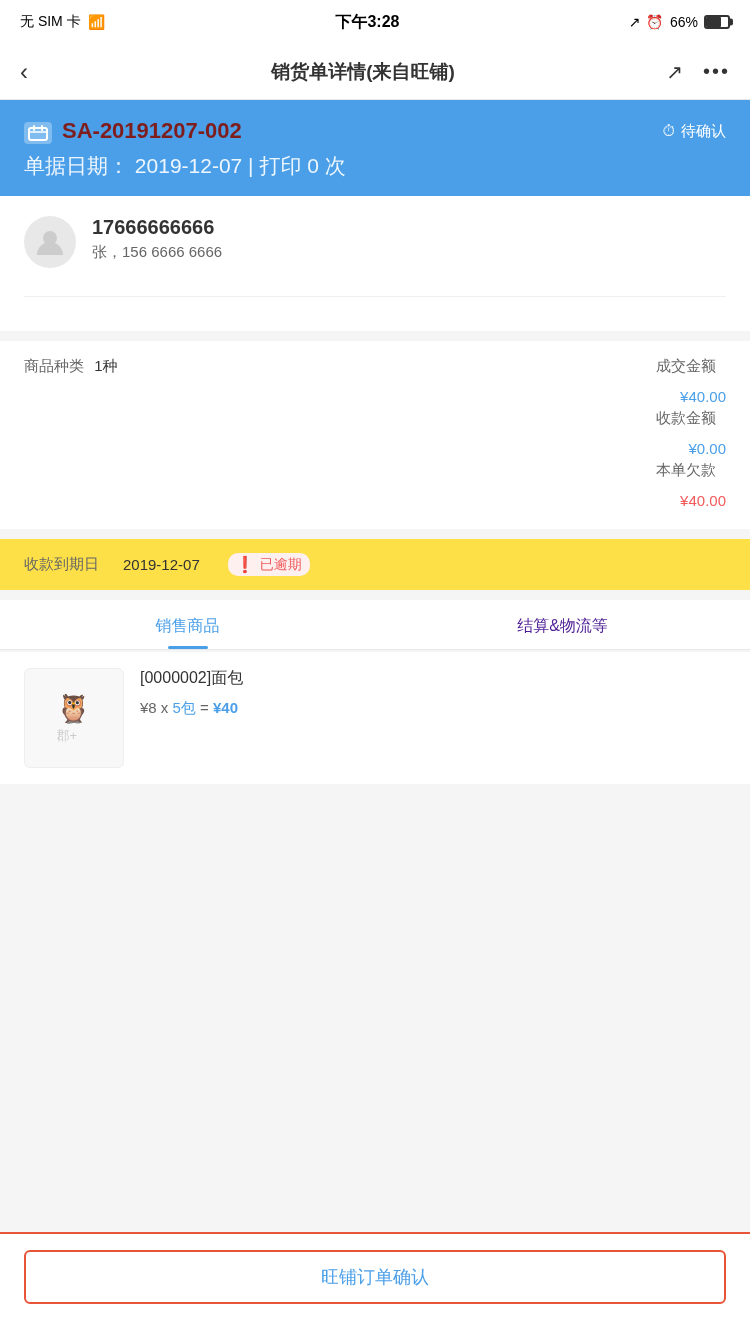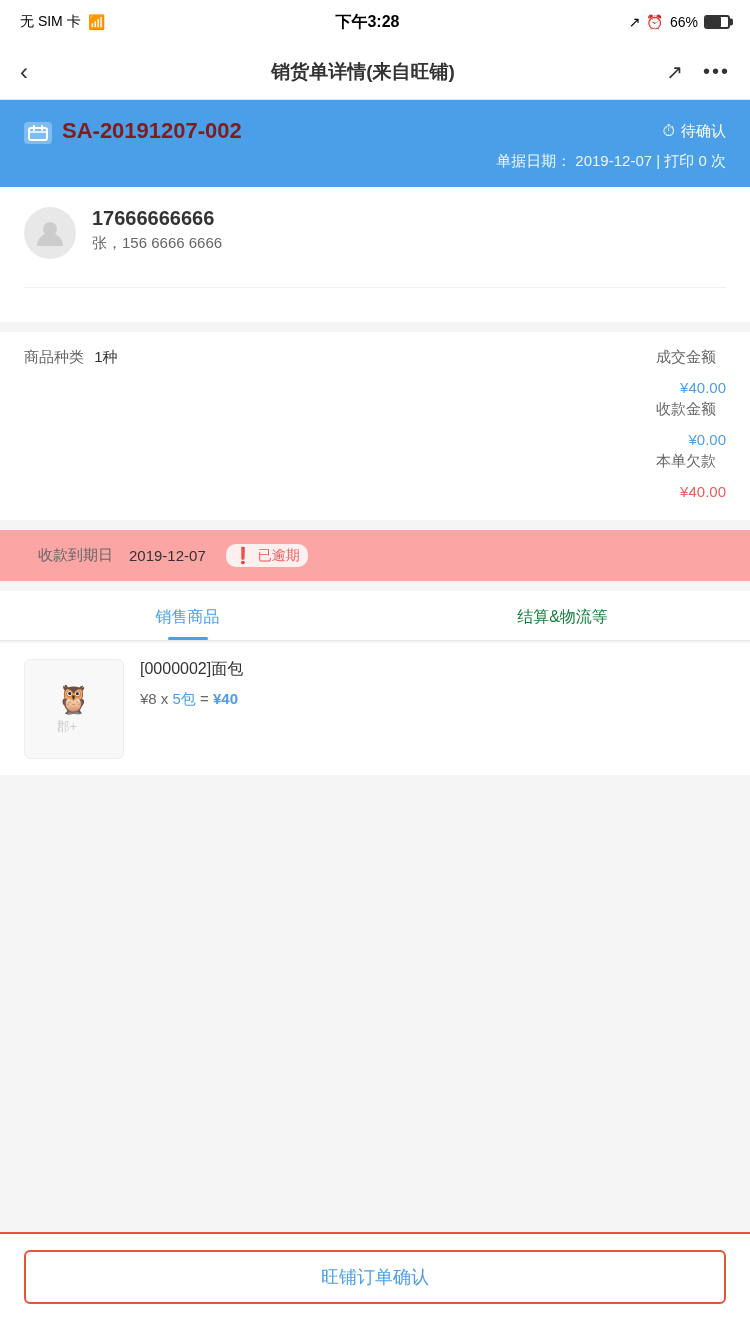--- a/index.html
+++ b/index.html
@@ -97,22 +97,21 @@
     .order-status {
       display: flex;
       align-items: center;
       gap: 6px;
       color: #fff;
       font-size: 15px;
     }
     .clock-icon { font-size: 16px; }
     .order-date {
       color: rgba(255,255,255,0.9);
-      font-size: 15px;
-      text-align: right;
+      font-size: 21px;
     }
 
     
     .white-card {
       background: #fff;
       margin-bottom: 10px;
       padding: 20px 24px;
     }
 
     
@@ -189,26 +188,26 @@
       margin-bottom: 4px;
       font-size: 15px;
       flex-direction: column;
     }
     .amount-label { color: #666; }
     .amount-value { color: #4a9fe8; font-weight: 500; min-width: 80px; text-align: right; }
     .amount-value.red { color: #f05a5a; }
 
     
     .due-section {
-      background: #fca5a5;
-      padding: 14px 38px;
+      background: #fde047;
+      padding: 14px 24px;
       margin-bottom: 10px;
       display: flex;
       align-items: center;
-      gap: 12px;
+      gap: 20px;
       font-size: 15px;
       color: #666;
     }
     .due-label { }
     .due-date { color: #333; margin-left: 4px; }
     .overdue-badge {
       display: flex;
       align-items: center;
       gap: 4px;
       color: #f05a5a;
@@ -227,21 +226,21 @@
     }
     .tabs-header {
       display: flex;
       border-bottom: 1px solid #e8e8e8;
     }
     .tab-item {
       flex: 1;
       text-align: center;
       padding: 16px 0 12px;
       font-size: 16px;
-      color: #15803d;
+      color: #4c1d95;
       position: relative;
       cursor: pointer;
     }
     .tab-item.active {
       color: #4a9fe8;
     }
     .tab-item.active::after {
       content: '';
       position: absolute;
       bottom: 0;

